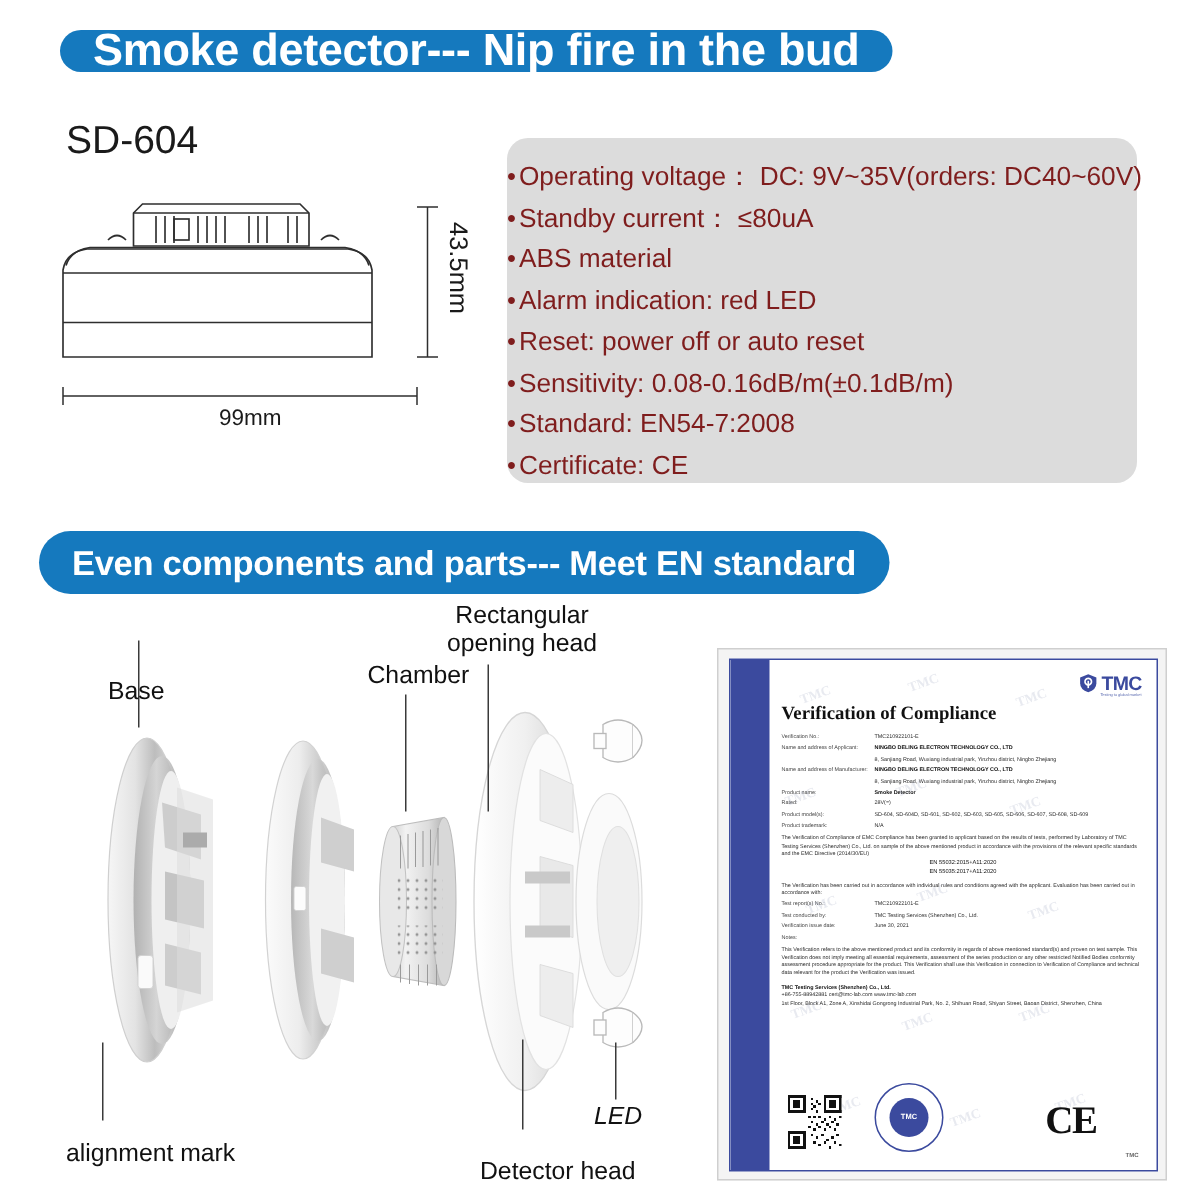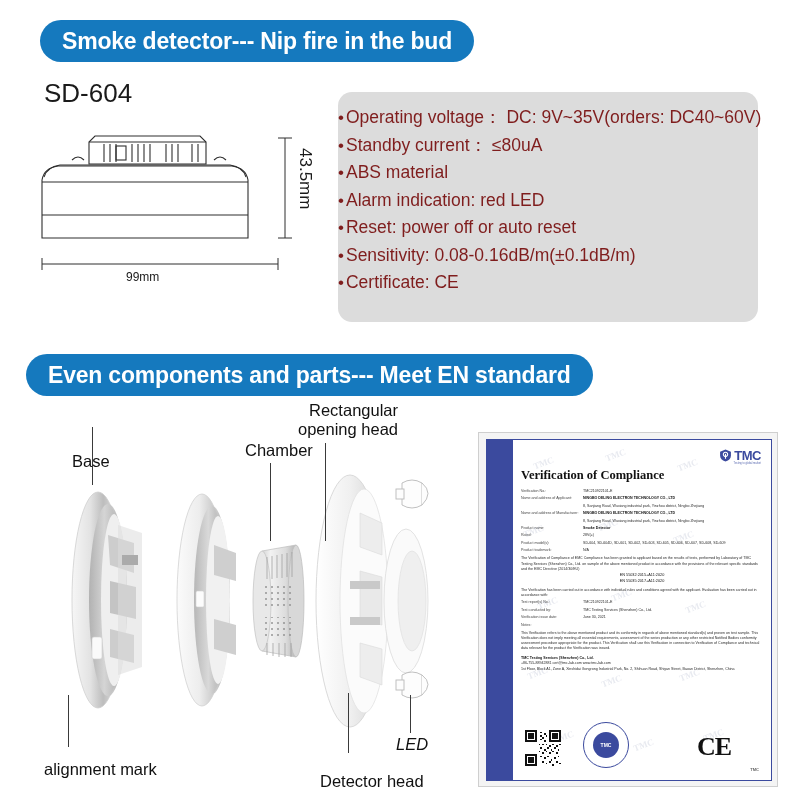--- a/index.html
+++ b/index.html
@@ -18,21 +18,21 @@
     background:#1579BE;
     color:#ffffff;
     border-radius:22px;
     font-weight:bold;
     display:flex;
     align-items:center;
     padding:0 22px;
     letter-spacing:-0.2px;
     white-space:nowrap;
   }
-  #pill-1{left:40px;top:20px;height:42px;font-size:23px;}
+  #pill-1{left:40px;top:20px;height:28px;font-size:30px;}
   #pill-2{left:26px;top:354px;height:42px;font-size:23px;}
 
   
   #model-code{
     position:absolute;left:44px;top:78px;
     font-size:26px;color:#1a1a1a;
   }
 
   
   #spec-panel{
@@ -224,30 +224,31 @@
       <line x1="258" y1="118" x2="272" y2="118"></line>
     </g>
 
     <g stroke="#2e2e2e" stroke-width="1" fill="none">
       <line x1="22" y1="144" x2="258" y2="144"></line>
       <line x1="22" y1="138" x2="22" y2="150"></line>
       <line x1="258" y1="138" x2="258" y2="150"></line>
     </g>
   </svg>
   <div style="position:absolute;left:275px;top:28px;font-size:17px;writing-mode:vertical-rl;">43.5mm</div>
-  <div style="position:absolute;left:106px;top:150px;font-size:12px;">99mm</div>
+  <div style="position:absolute;left:126px;top:150px;font-size:15px;">99mm</div>
 </div>
 
 <div id="spec-panel">
   <div class="spec-row">Operating voltage：  DC: 9V~35V(orders: DC40~60V)</div>
   <div class="spec-row">Standby current：  ≤80uA</div>
   <div class="spec-row">ABS material</div>
   <div class="spec-row">Alarm indication: red LED</div>
   <div class="spec-row">Reset: power off or auto reset</div>
   <div class="spec-row">Sensitivity:   0.08-0.16dB/m(±0.1dB/m)</div>
+  <div class="spec-row">Standard: EN54-7:2008</div>
   <div class="spec-row">Certificate: CE</div>
 </div>
 
 <div class="pill" id="pill-2">
   <span>Even components and parts--- Meet EN standard</span>
 </div>
 
 <div id="exploded">
 
   
@@ -365,21 +366,21 @@
   <div class="leader" style="left:295px;top:38px;height:98px;"></div>
   <div class="leader" style="left:38px;top:290px;height:52px;"></div>
   <div class="leader" style="left:318px;top:288px;height:60px;"></div>
   <div class="leader" style="left:380px;top:290px;height:38px;"></div>
 
   
   <div class="callout-label" style="left:42px;top:1px;margin-top:46px;">Base</div>
 
   <div class="callout-label" style="left:215px;top:36px;">Chamber</div>
 
-  <div class="callout-label" style="left:268px;top:-4px;text-align:right;">
+  <div class="callout-label" style="left:268px;top:-4px;text-align:center;">
     <span>Rectangular</span><br>
     <span>opening head</span>
   </div>
 
   <div class="callout-label" style="left:14px;top:355px;">alignment mark</div>
 
   <div class="callout-label" style="left:290px;top:367px;">Detector head</div>
 
   <div class="callout-label" style="left:366px;top:330px;font-style:italic;">LED</div>
 </div>

